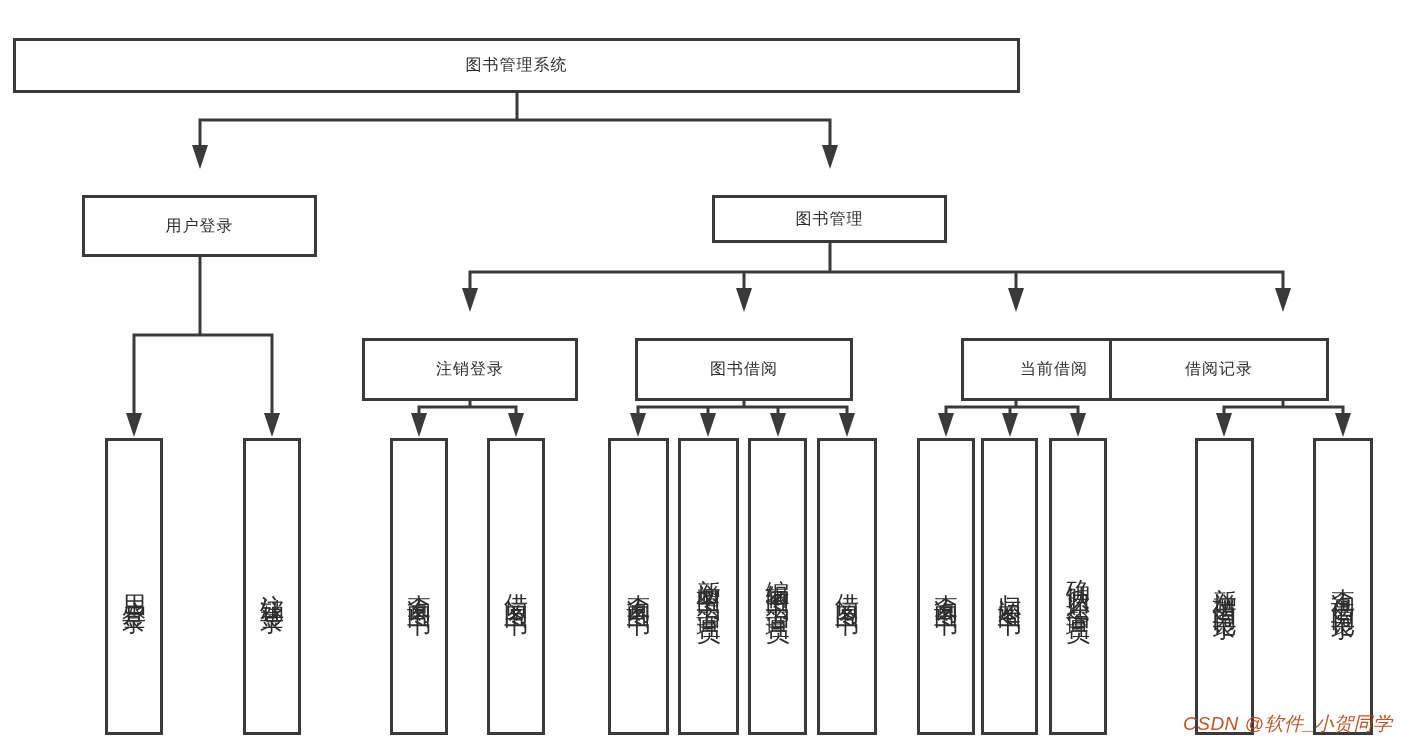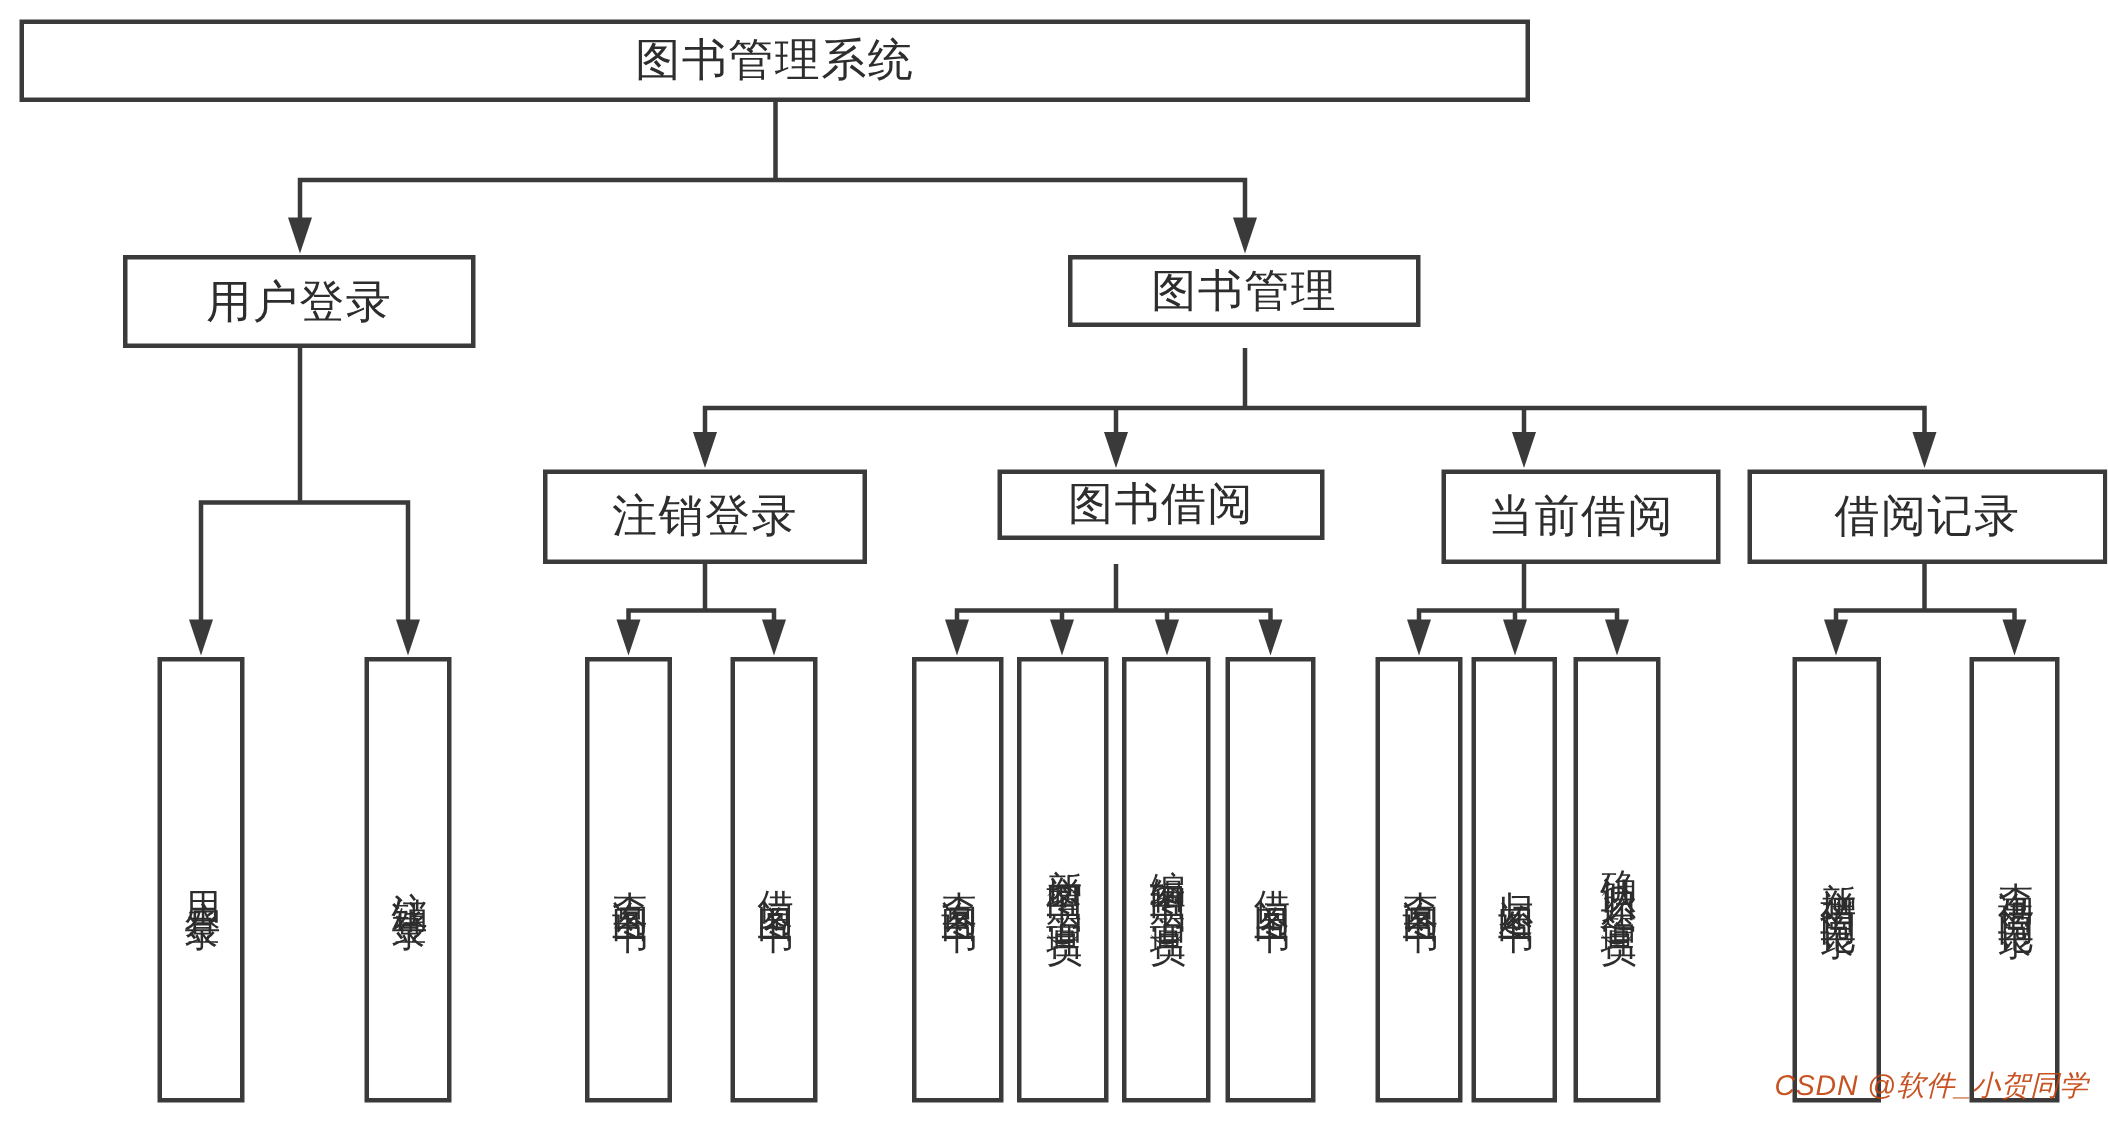--- a/index.html
+++ b/index.html
@@ -21,21 +21,21 @@
     position: absolute;
     box-sizing: border-box;
     background: #ffffff;
     border: 3px solid #3a3a3a;
     display: flex;
     align-items: center;
     justify-content: center;
     color: #2d2d2d;
     z-index: 2;
   }
-  .hnode { font-size: 30px; letter-spacing: 1px; white-space: nowrap; }
+  .hnode { font-size: 16px; letter-spacing: 1px; white-space: nowrap; margin-top: 25px; }
   .vnode .vtext {
     writing-mode: vertical-rl;
     text-orientation: mixed;
     font-size: 24px;
     line-height: 1.0;
     letter-spacing: 6px;
     color: #2d2d2d;
   }
   .watermark {
     position: absolute;
@@ -102,27 +102,27 @@
   <div class="node hnode" style="left:82px; top:170px; width:235px; height:62px">
     <span>用户登录</span>
   </div>
   <div class="node hnode" style="left:712px; top:170px; width:235px; height:48px">
     <span>图书管理</span>
   </div>
 
   <div class="node hnode" style="left:362px; top:313px; width:216px; height:63px">
     <span>注销登录</span>
   </div>
-  <div class="node hnode" style="left:665px; top:313px; width:218px; height:47px">
+  <div class="node hnode" style="left:635px; top:313px; width:218px; height:63px">
     <span>图书借阅</span>
   </div>
   <div class="node hnode" style="left:961px; top:313px; width:186px; height:63px">
     <span>当前借阅</span>
   </div>
-  <div class="node hnode" style="left:1165px; top:313px; width:240px; height:63px">
+  <div class="node hnode" style="left:1109px; top:313px; width:220px; height:63px">
     <span>借阅记录</span>
   </div>
 
   <div class="node vnode" style="left:105px; top:438px; width:58px; height:297px">
     <span class="vtext">用户登录</span>
   </div>
   <div class="node vnode" style="left:243px; top:438px; width:58px; height:297px">
     <span class="vtext">注销登录</span>
   </div>
 

